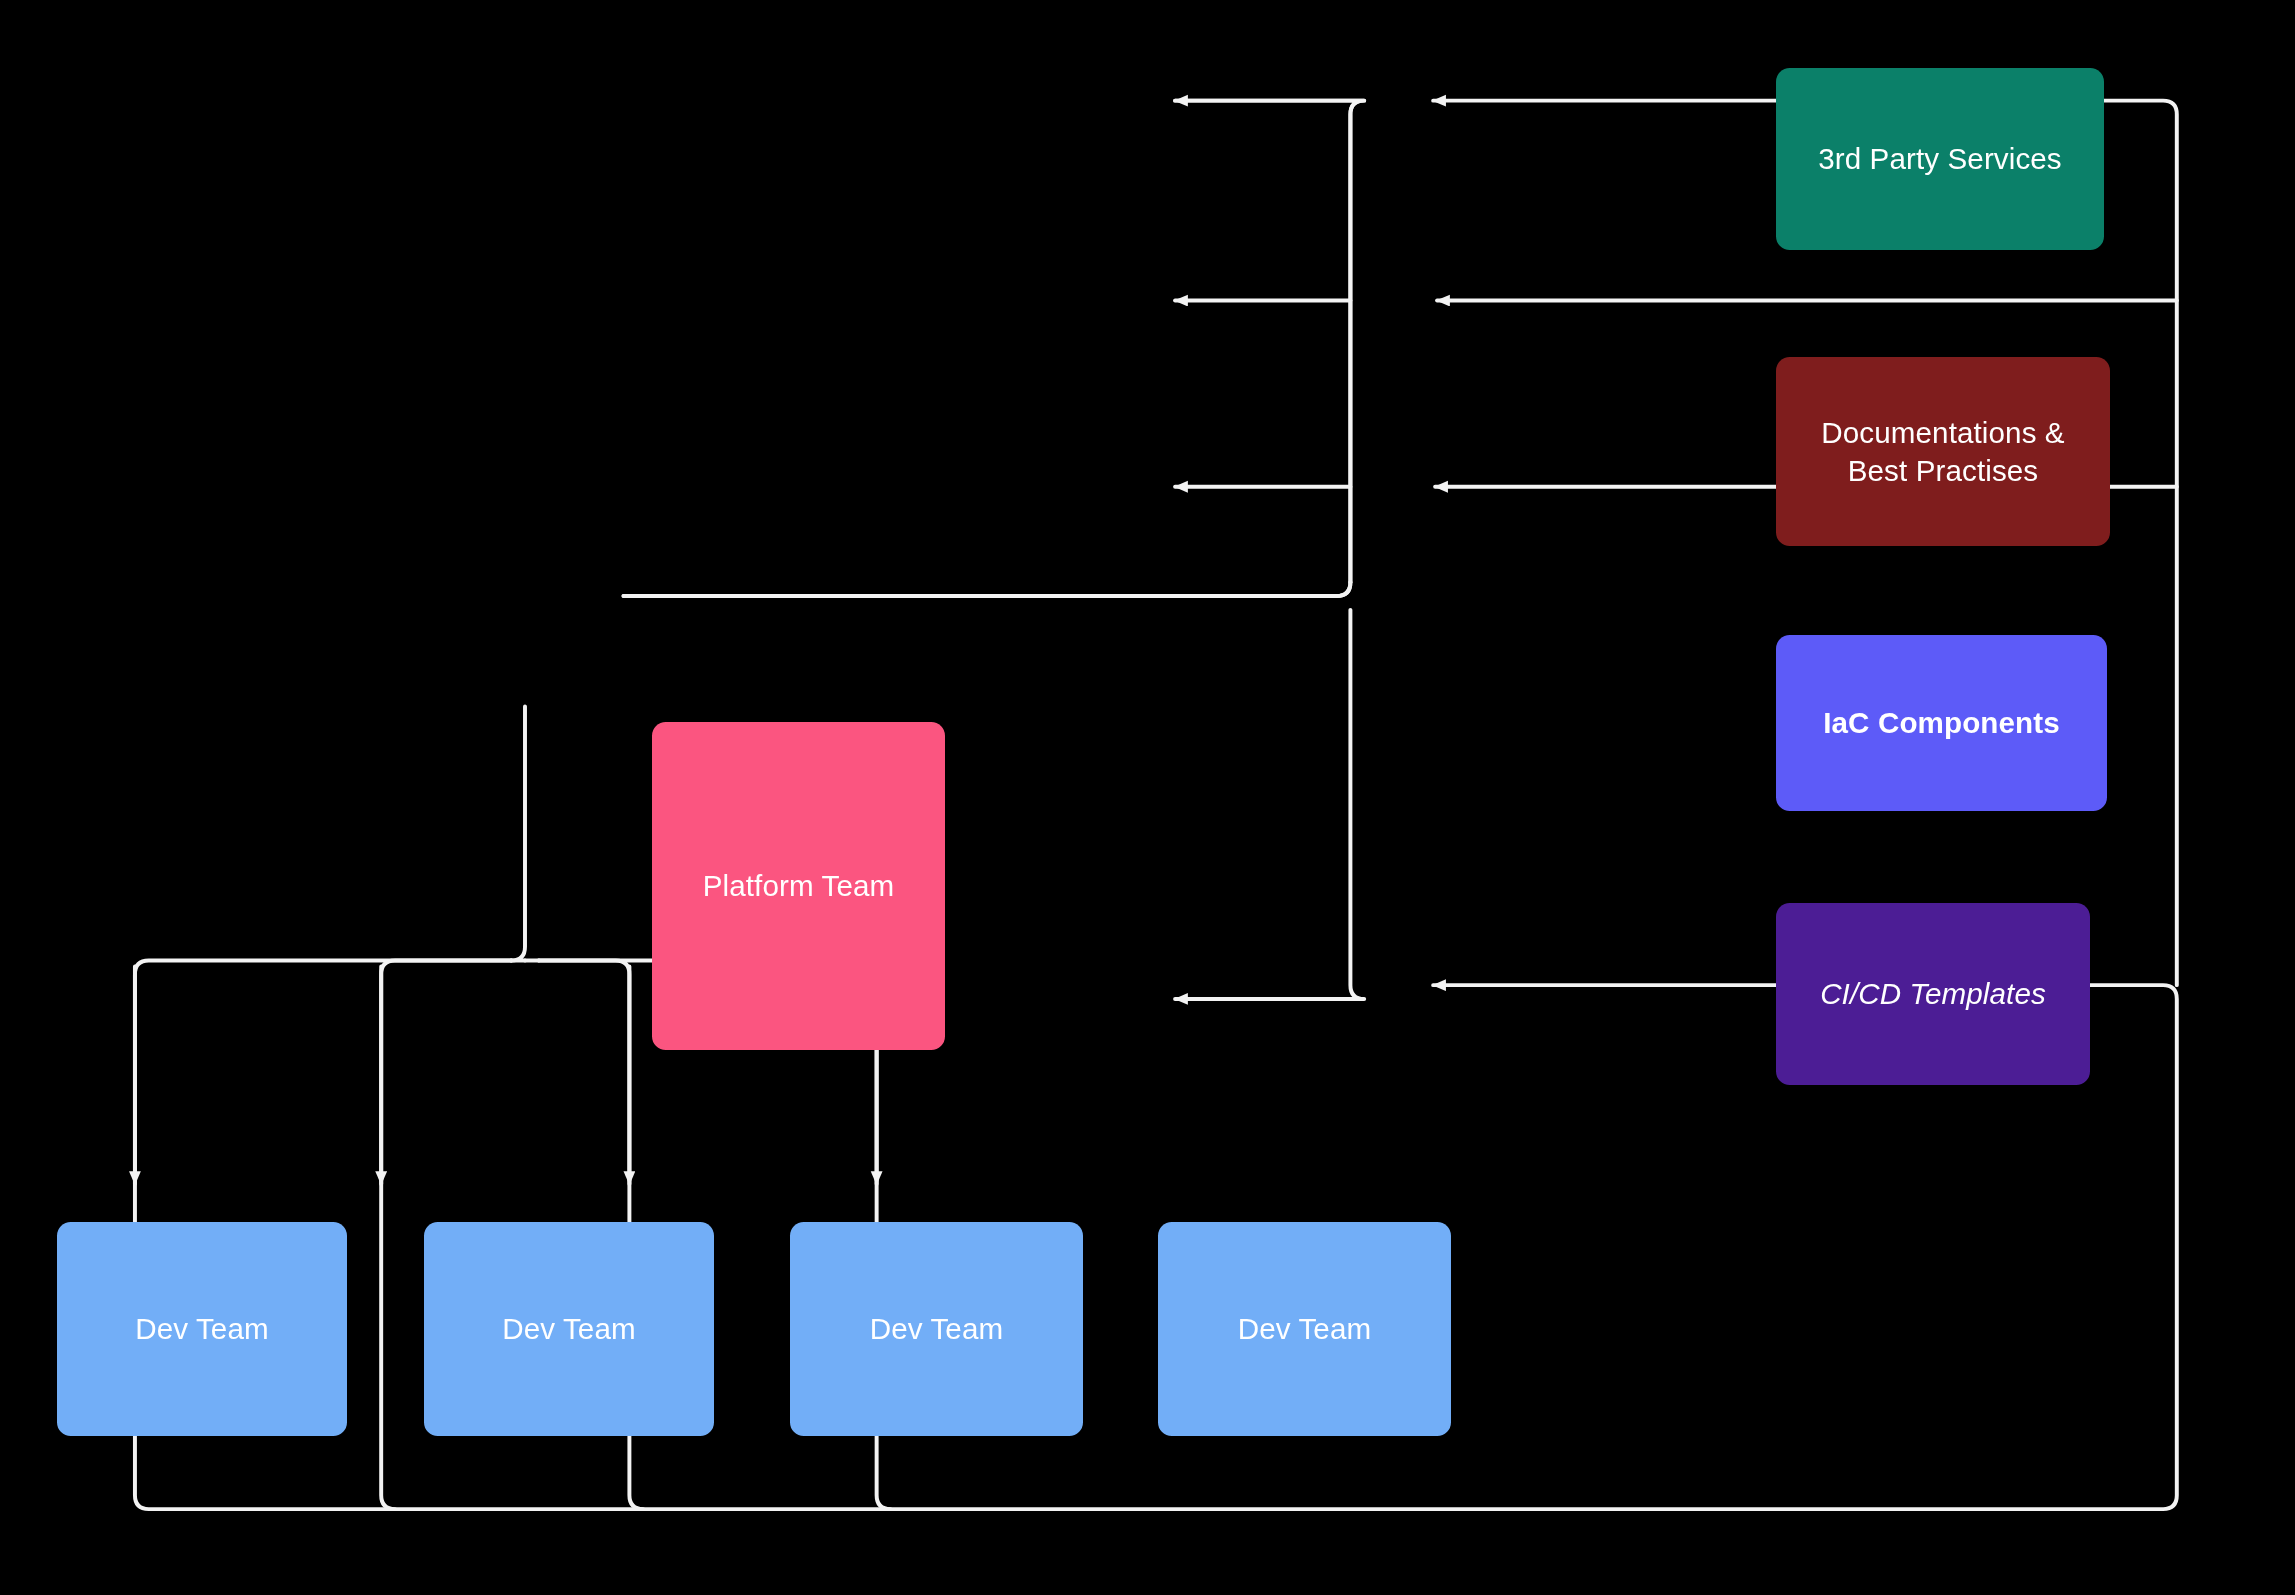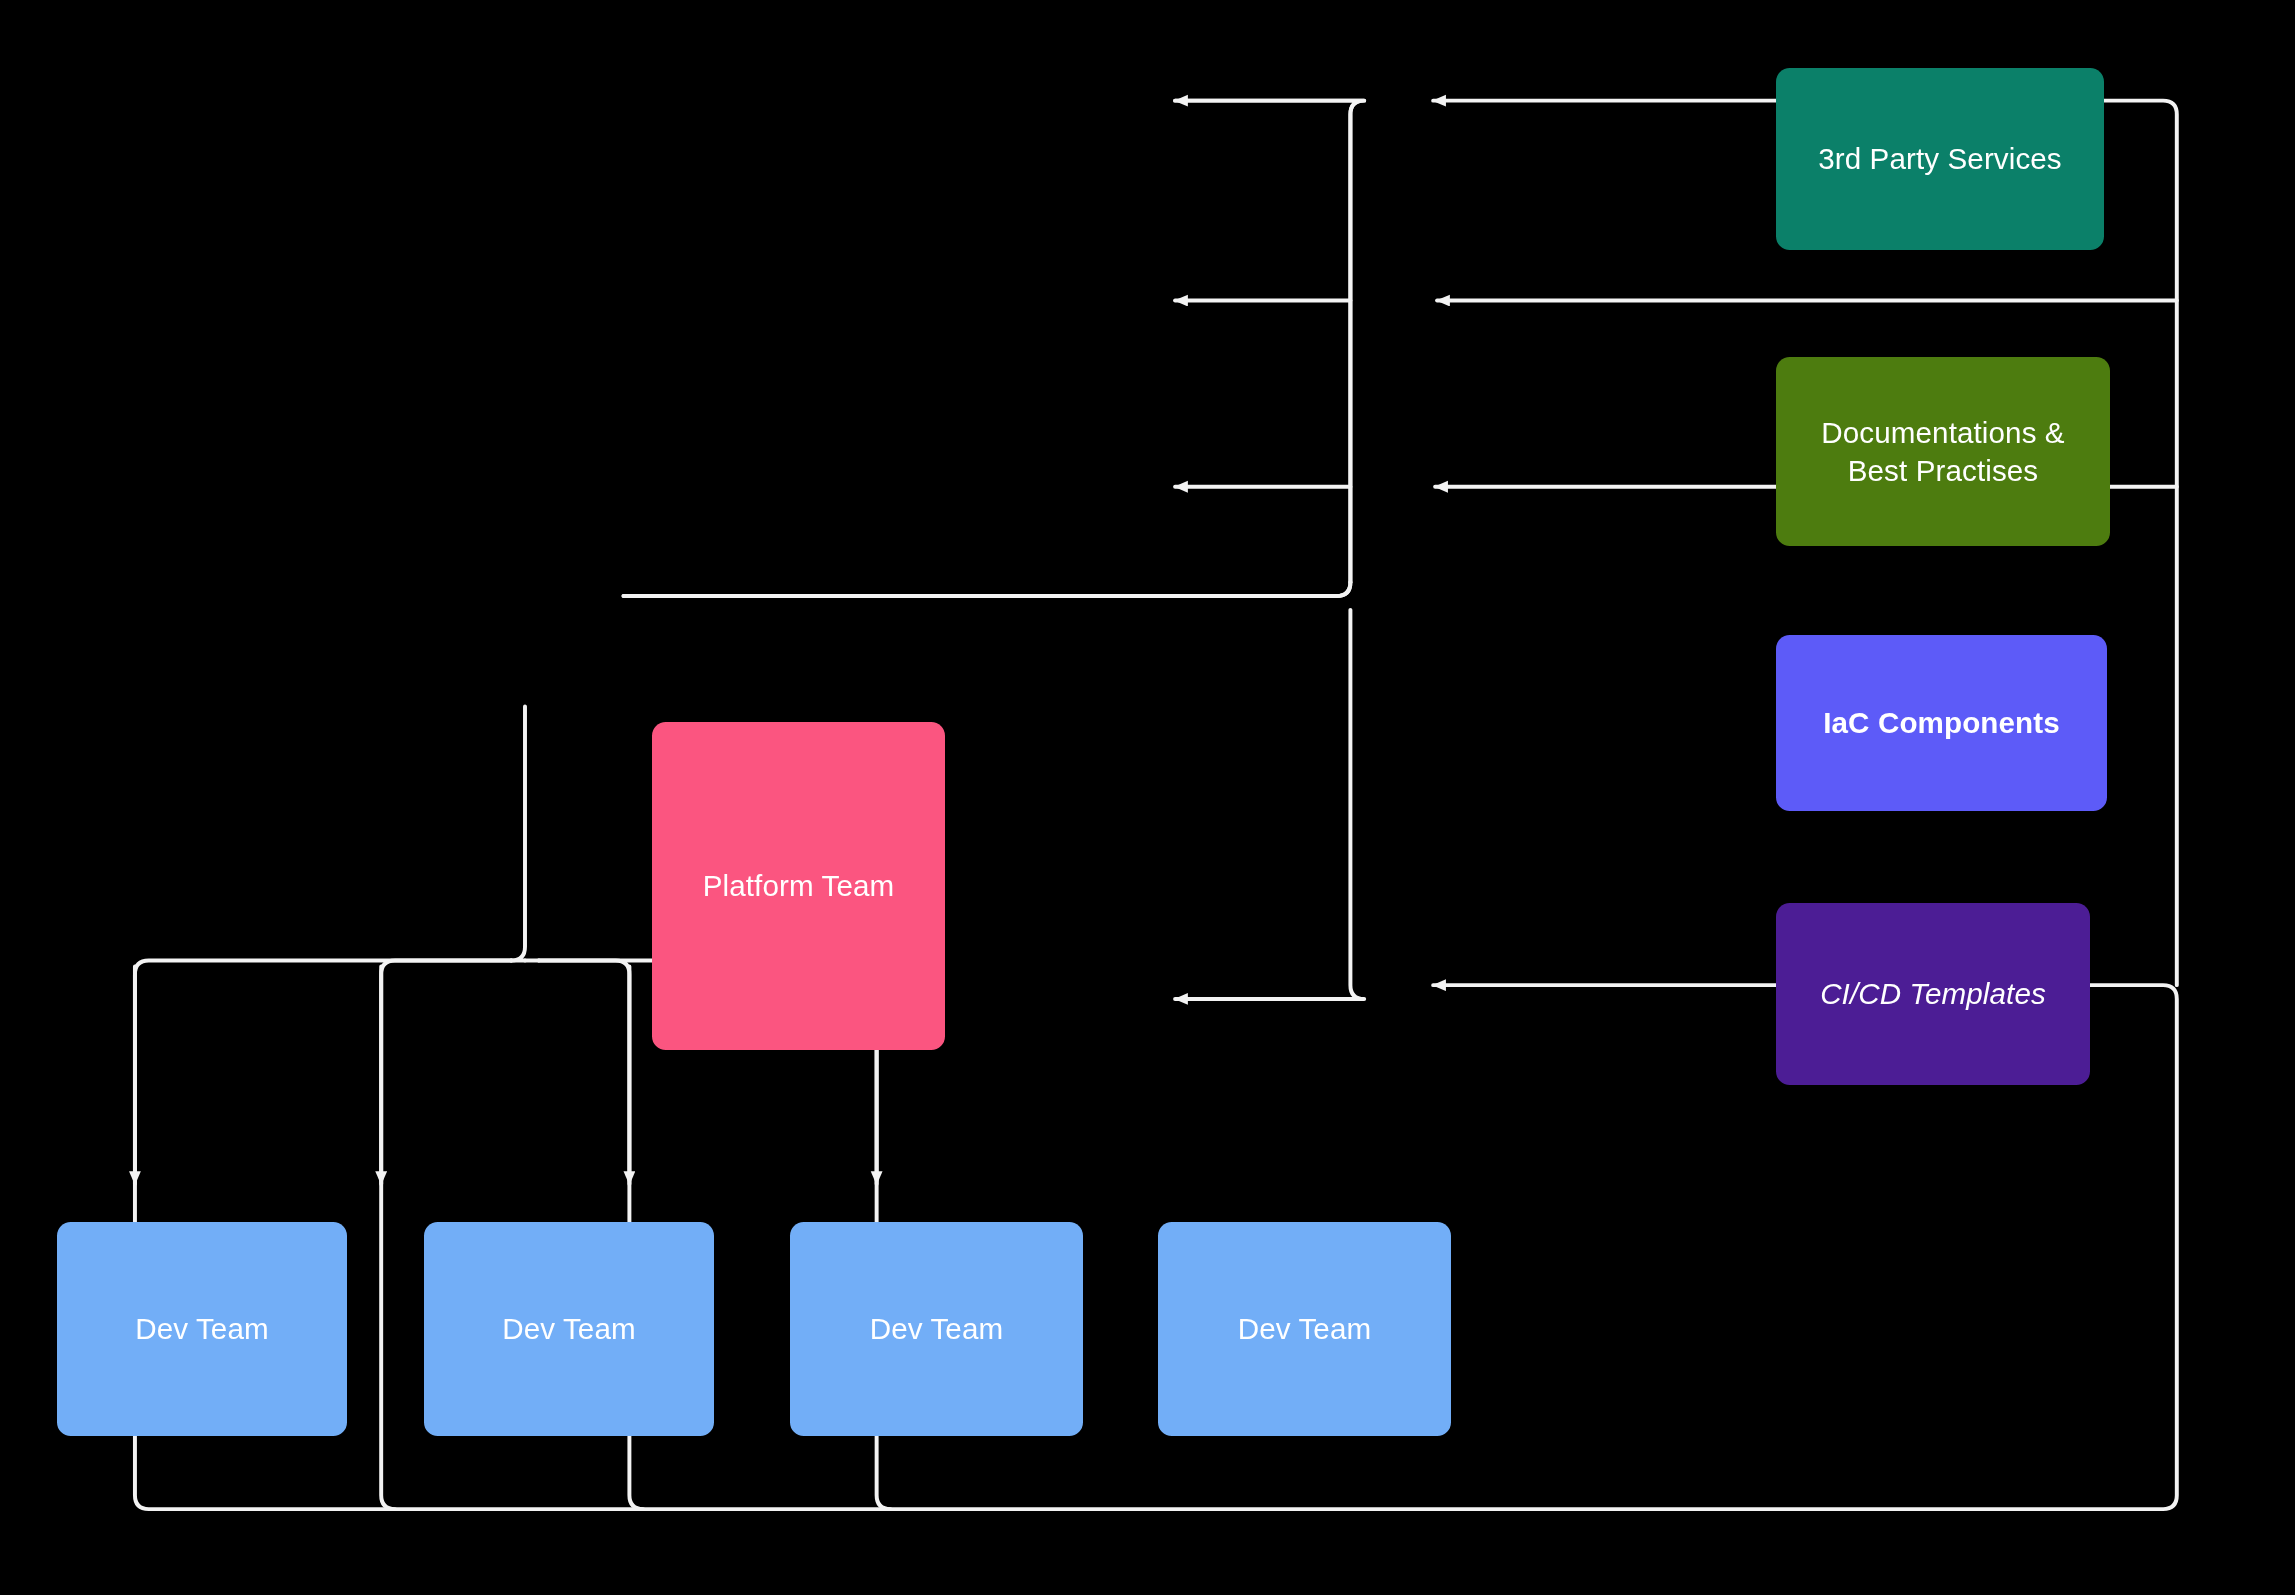--- a/index.html
+++ b/index.html
@@ -117,21 +117,21 @@
   </svg>
 
   <div class="node" style="left: 652px; top: 722px; width: 293px; height: 328px; background: rgb(251, 85, 128);">
     <span class="node-label">Platform Team</span>
   </div>
 
   <div class="node" style="left: 1776px; top: 60px; width: 328px; height: 182px; background: rgb(11, 128, 105); margin-top: 8px;">
     <span class="node-label">3rd Party Services</span>
   </div>
 
-  <div class="node" style="left: 1776px; top: 357px; width: 334px; height: 189px; background: #4d7c0f;">
+  <div class="node" style="left: 1776px; top: 357px; width: 334px; height: 189px; background: #7f1d1d;">
     <span class="node-label">Documentations &amp;
 Best Practises</span>
   </div>
 
   <div class="node" style="left: 1776px; top: 635px; width: 331px; height: 176px; background: rgb(93, 91, 248); font-weight: bold;">
     <span class="node-label">IaC Components</span>
   </div>
 
   <div class="node" style="left: 1776px; top: 903px; width: 314px; height: 182px; background: #4c1d95; font-style: italic;">
     <span class="node-label">CI/CD Templates</span>

